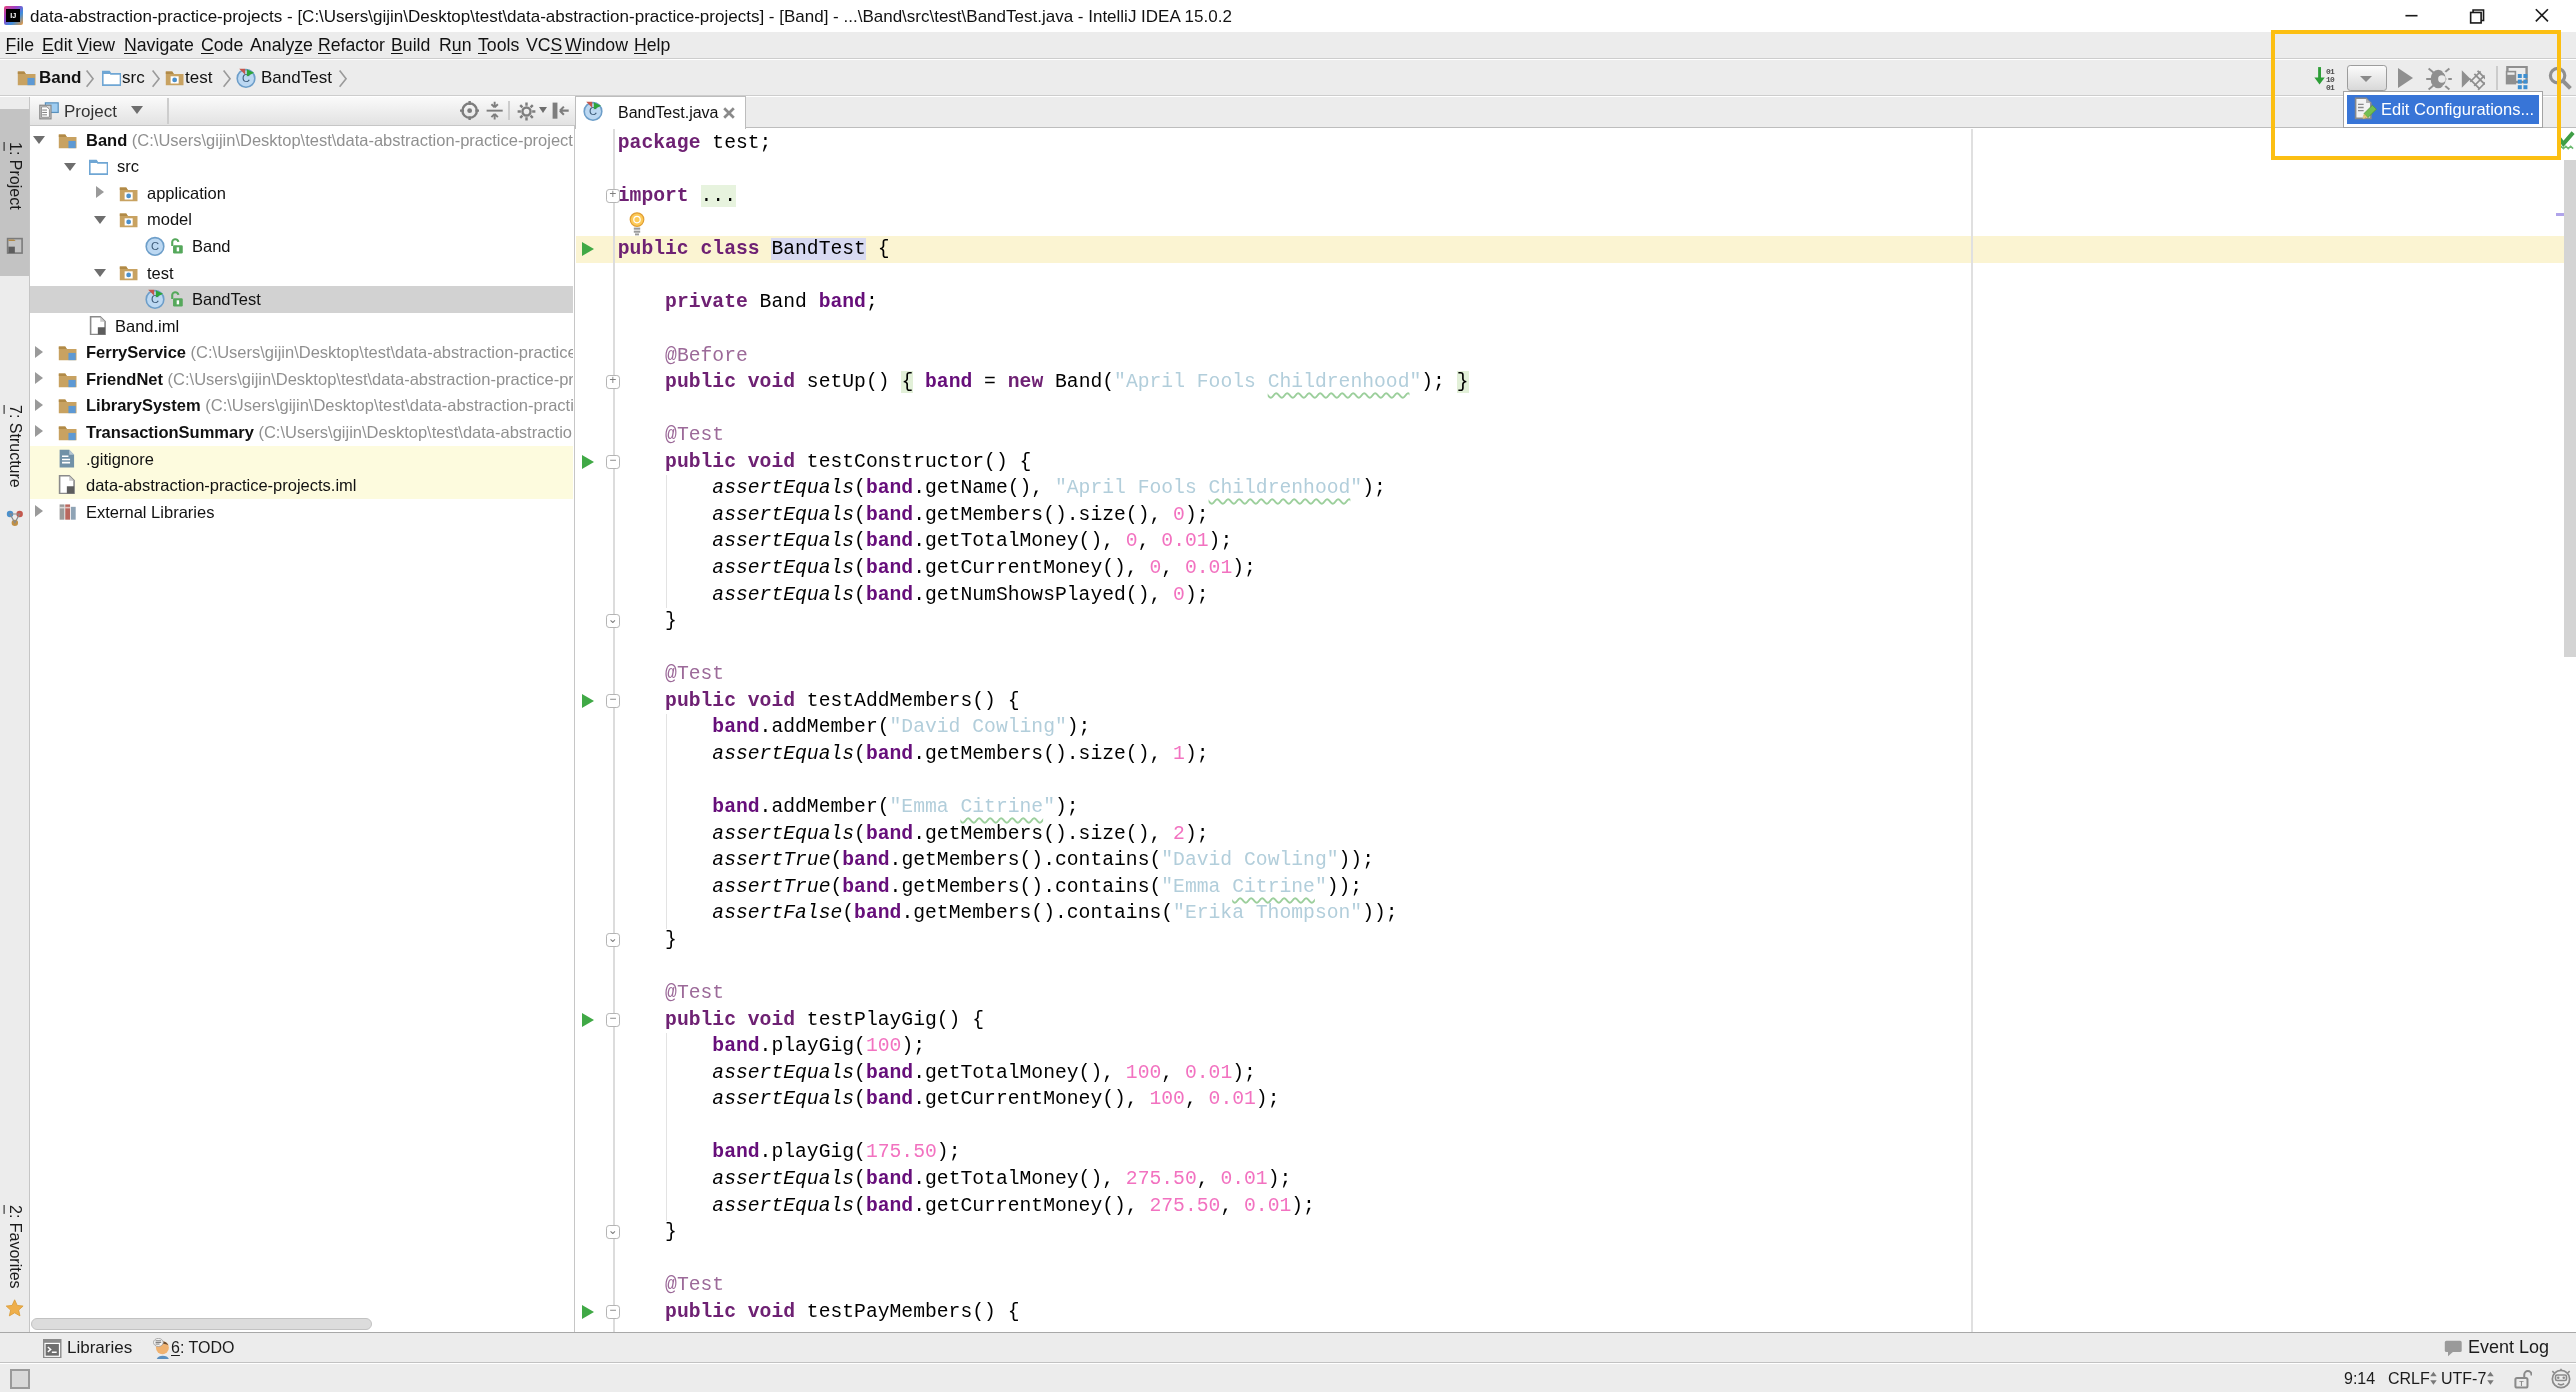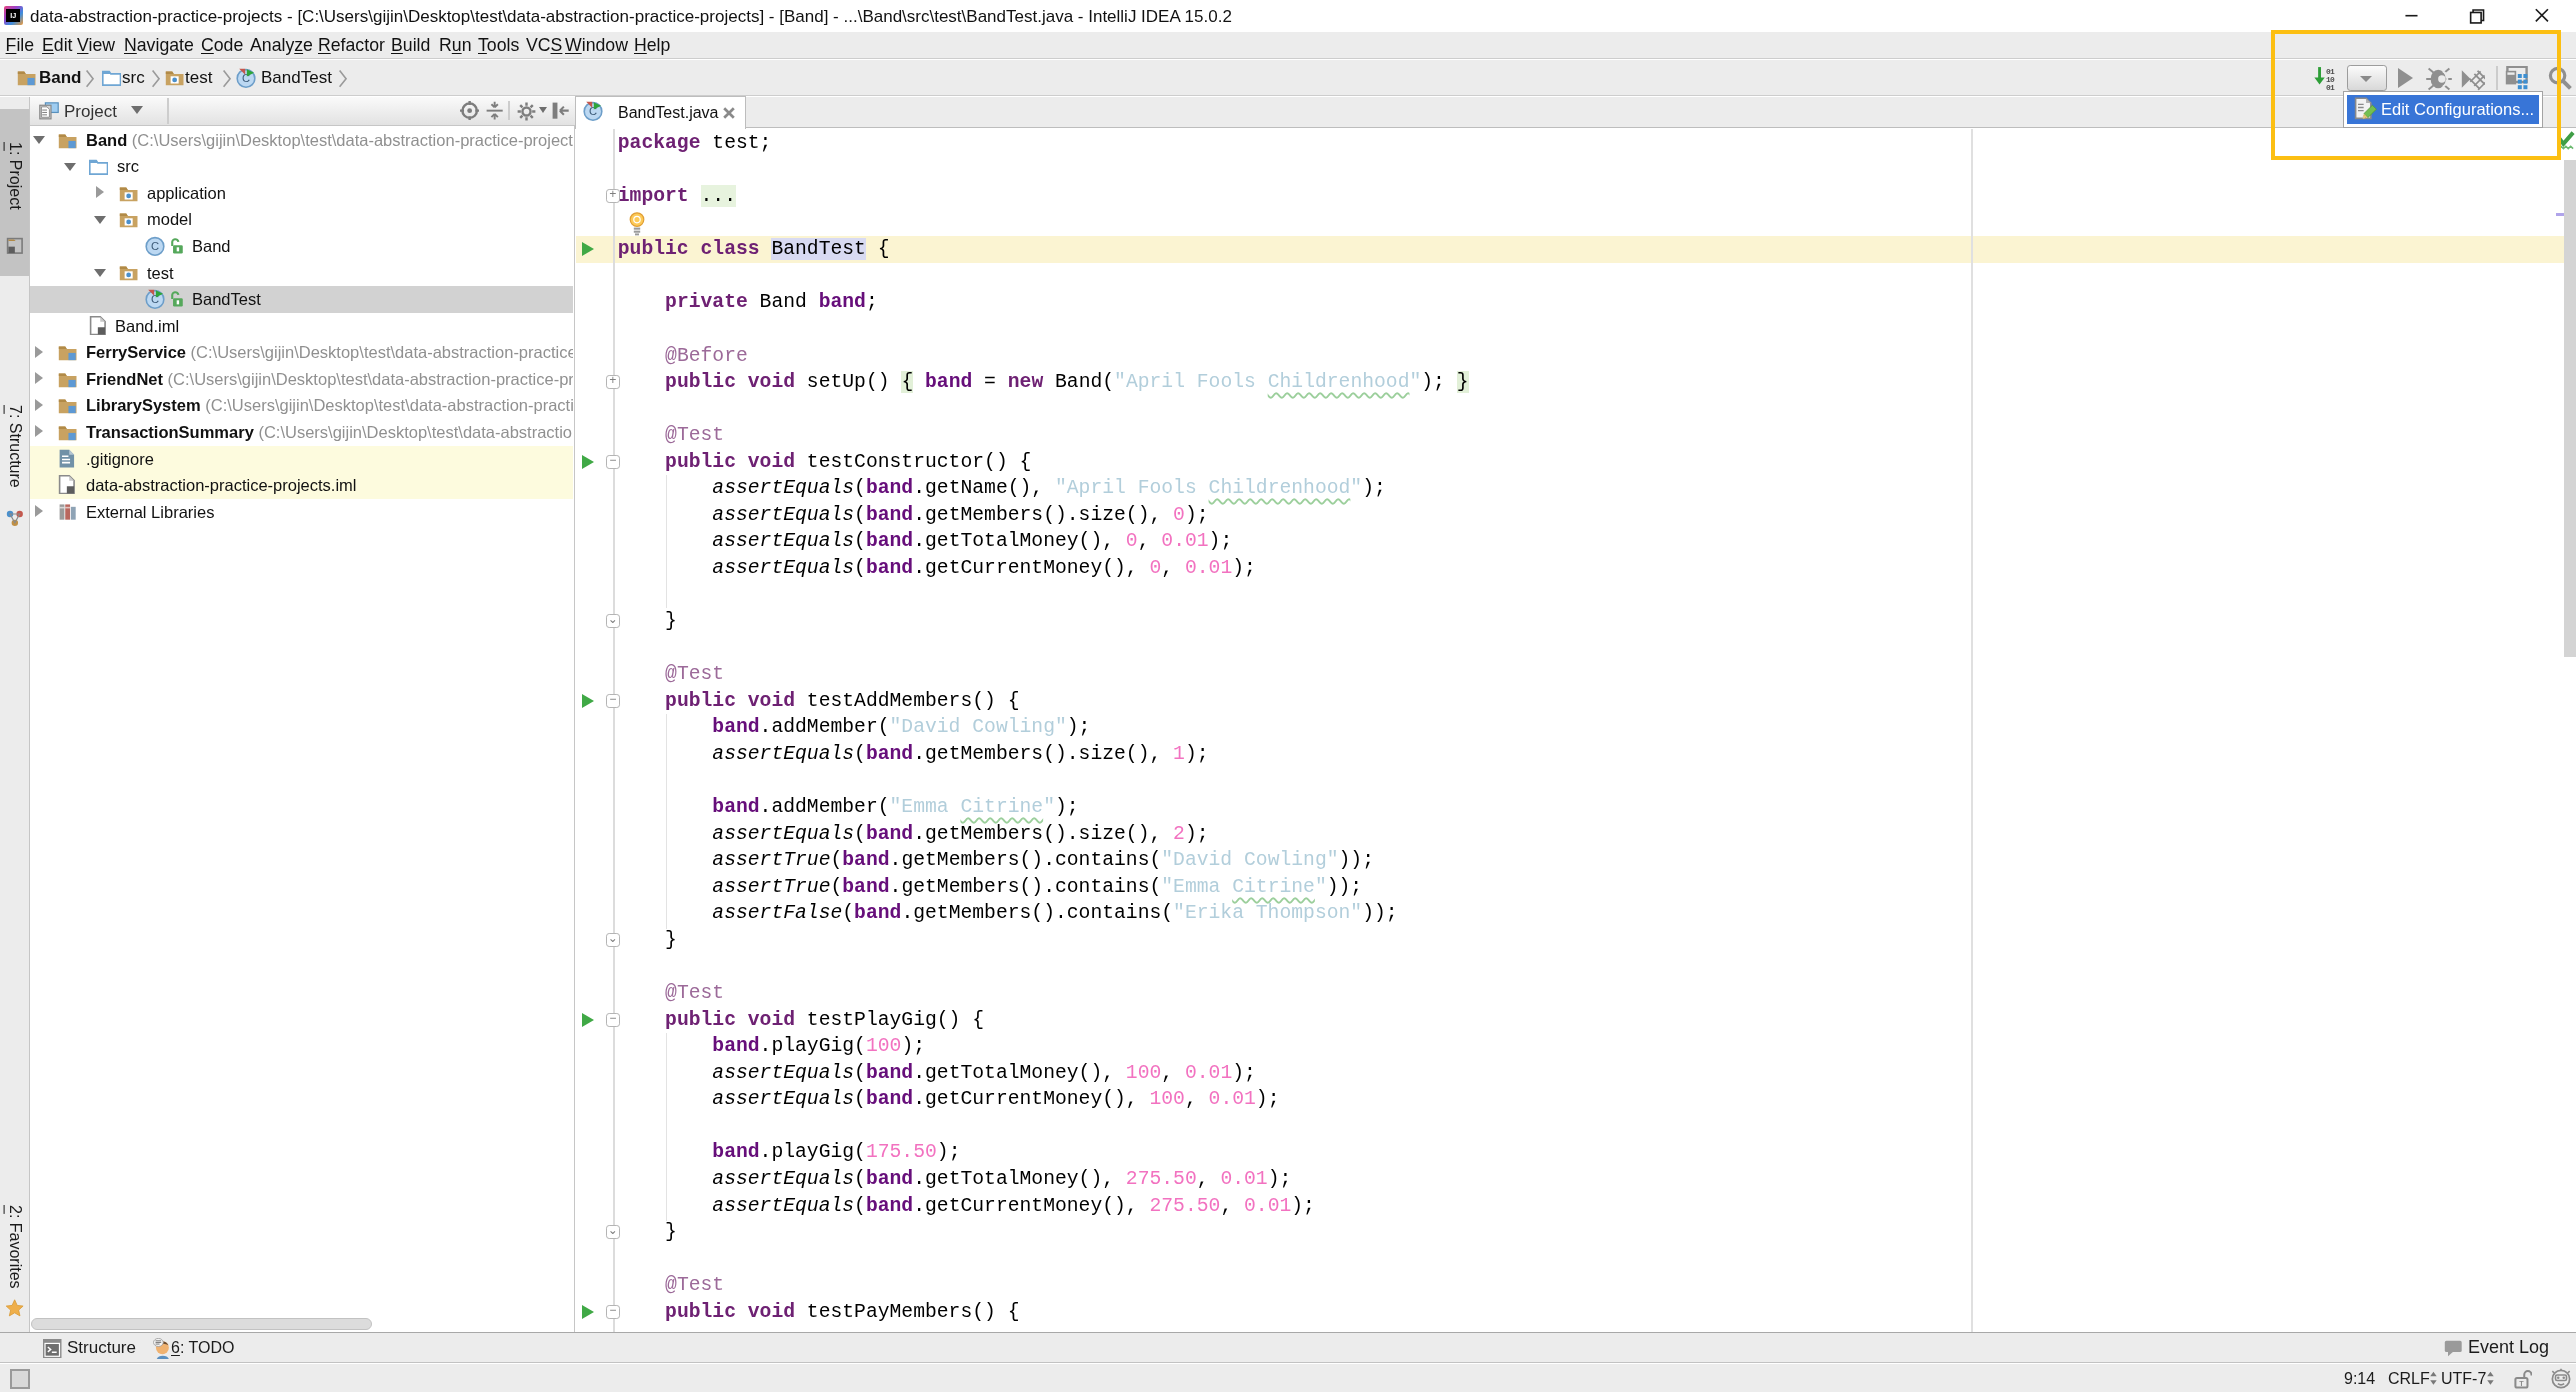--- a/index.html
+++ b/index.html
@@ -332,20 +332,21 @@
 <div class="cl" style="top:236px"><span class="k">public class</span> <span class="idh">BandTest</span> {</div>
 <div class="cl" style="top:289px">    <span class="k">private</span> Band <span class="f">band</span>;</div>
 <div class="cl" style="top:343px">    <span class="an">@Before</span></div>
 <div class="cl" style="top:369px">    <span class="k">public void</span> setUp() <span class="hb">{</span> <span class="f">band</span> = <span class="k">new</span> Band(<span class="s">"April Fools <span class="ty">Childrenhood</span>"</span>); <span class="hb">}</span></div>
 <div class="cl" style="top:422px">    <span class="an">@Test</span></div>
 <div class="cl" style="top:449px">    <span class="k">public void</span> testConstructor() {</div>
 <div class="cl" style="top:475px">        <span class="it">assertEquals</span>(<span class="f">band</span>.getName(), <span class="s">"April Fools <span class="ty">Childrenhood</span>"</span>);</div>
 <div class="cl" style="top:502px">        <span class="it">assertEquals</span>(<span class="f">band</span>.getMembers().size(), <span class="n">0</span>);</div>
 <div class="cl" style="top:528px">        <span class="it">assertEquals</span>(<span class="f">band</span>.getTotalMoney(), <span class="n">0</span>, <span class="n">0.01</span>);</div>
 <div class="cl" style="top:555px">        <span class="it">assertEquals</span>(<span class="f">band</span>.getCurrentMoney(), <span class="n">0</span>, <span class="n">0.01</span>);</div>
+<div class="cl" style="top:582px">        <span class="it">assertEquals</span>(<span class="f">band</span>.getNumShowsPlayed(), <span class="n">0</span>);</div>
 <div class="cl" style="top:608px">    }</div>
 <div class="cl" style="top:661px">    <span class="an">@Test</span></div>
 <div class="cl" style="top:688px">    <span class="k">public void</span> testAddMembers() {</div>
 <div class="cl" style="top:714px">        <span class="f">band</span>.addMember(<span class="s">"David Cowling"</span>);</div>
 <div class="cl" style="top:741px">        <span class="it">assertEquals</span>(<span class="f">band</span>.getMembers().size(), <span class="n">1</span>);</div>
 <div class="cl" style="top:794px">        <span class="f">band</span>.addMember(<span class="s">"Emma <span class="ty">Citrine</span>"</span>);</div>
 <div class="cl" style="top:821px">        <span class="it">assertEquals</span>(<span class="f">band</span>.getMembers().size(), <span class="n">2</span>);</div>
 <div class="cl" style="top:847px">        <span class="it">assertTrue</span>(<span class="f">band</span>.getMembers().contains(<span class="s">"David Cowling"</span>));</div>
 <div class="cl" style="top:874px">        <span class="it">assertTrue</span>(<span class="f">band</span>.getMembers().contains(<span class="s">"Emma <span class="ty">Citrine</span>"</span>));</div>
 <div class="cl" style="top:900px">        <span class="it">assertFalse</span>(<span class="f">band</span>.getMembers().contains(<span class="s">"Erika Thompson"</span>));</div>
@@ -394,21 +395,21 @@
         <path d="M17.2 25 v3 M20.3 25 v3" stroke="#c9a85e" stroke-width="1"></path>
       </g>
     </svg>
 <div class="a" style="left:2381px;top:95px;height:29px;line-height:29px;font-size:16.5px;color:#fff;z-index:42">Edit Configurations...</div>
 <div class="a" style="left:0;top:1332px;width:2576px;height:31px;background:#ececec;border-top:1.6px solid #a8a8a8;border-bottom:1.6px solid #c2c2c2"></div>
 <svg class="a" style="left:43px;top:1339px" width="18.5" height="19.3" viewBox="0 0 23 24">
 <rect x="0" y="0" width="23" height="24" fill="#8a8a8a"></rect>
 <rect x="2.5" y="5.5" width="18" height="16" fill="#6e6e6e" stroke="#fff" stroke-width="1.5"></rect>
 <path d="M6 10 l3.5 3 -3.5 3 M11 16.5 h6" stroke="#fff" stroke-width="1.8" fill="none"></path>
     </svg>
-<div class="a sb-txt" style="left:67px;top:1332px;height:31px;line-height:31px">Structure</div>
+<div class="a sb-txt" style="left:67px;top:1332px;height:31px;line-height:31px">Libraries</div>
 <svg class="a" style="left:151px;top:1338px" width="22" height="21" viewBox="0 0 27 26">
 <circle cx="14" cy="12" r="8" fill="#efb271"></circle>
 <path d="M7 26 a8 6 0 0 1 15 0 z" fill="#5a8fc0"></path>
 <path d="M6.5 10 a8 8 0 0 1 15 -1 l-2 -1 a13 13 0 0 0 -11 1 z" fill="#6b4d31"></path>
 <ellipse cx="9" cy="5.5" rx="6" ry="5" fill="#f5f5f5" stroke="#9a9a9a" stroke-width="1"></ellipse>
 <path d="M5.5 3.5 h7 M5.5 5.5 h7 M5.5 7.5 h5" stroke="#777" stroke-width="1.2"></path>
     </svg>
 <div class="a" style="left:171px;top:1332px;height:31px;line-height:31px;font-size:16px;color:#1c1c1c"><u>6</u>: TODO</div>
 <svg class="a" style="left:2444px;top:1340px" width="18.5" height="17" viewBox="0 0 23 21">
 <rect x="1" y="1" width="21" height="14" rx="2" fill="#9a9a9a"></rect>

